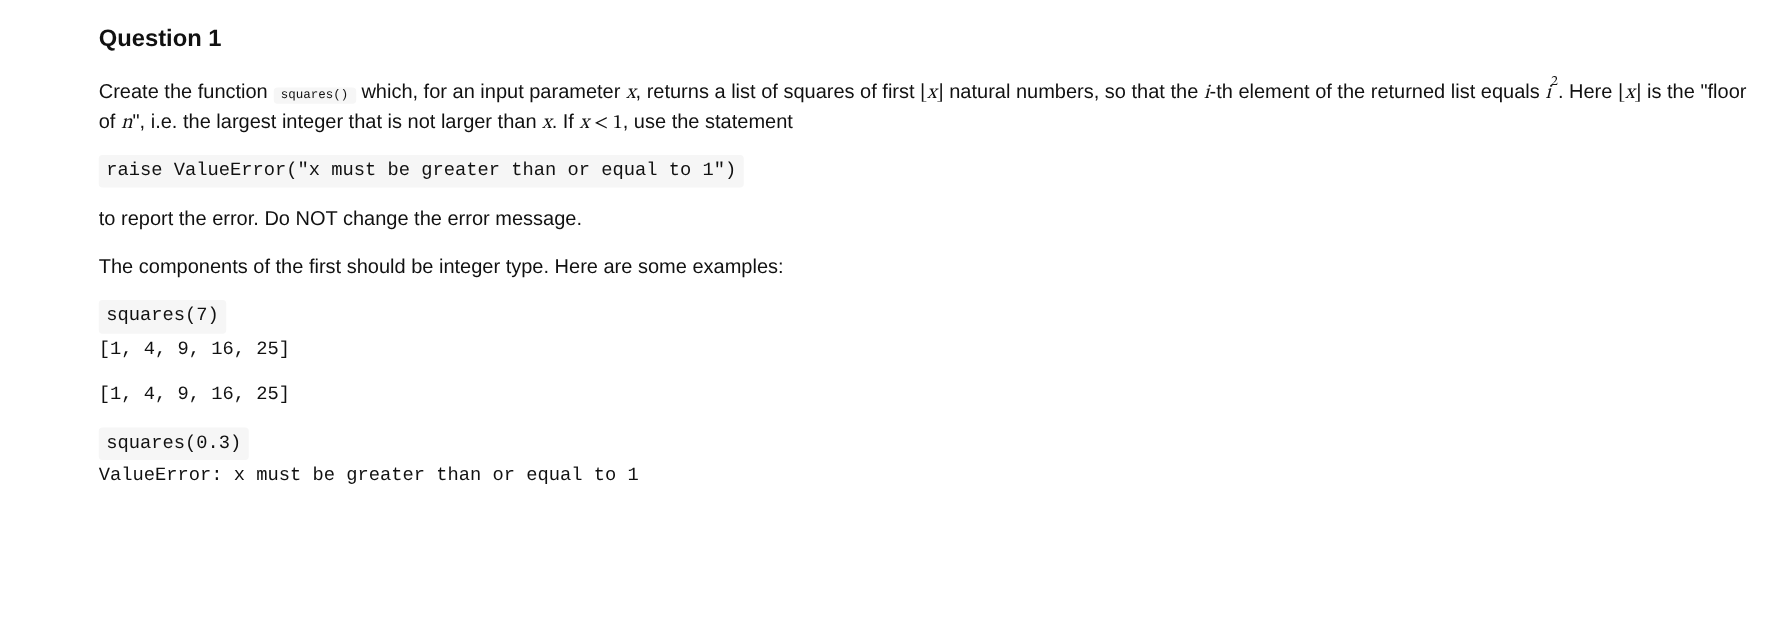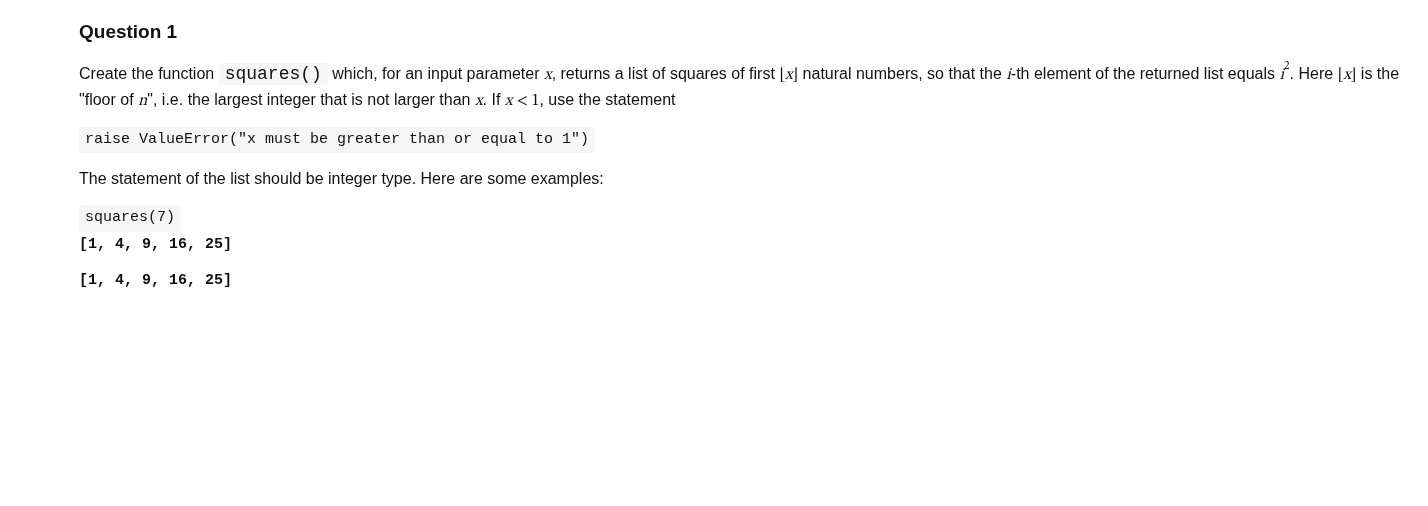--- a/index.html
+++ b/index.html
@@ -32,30 +32,29 @@
     font-size: 15px;
     padding: 2px 6px;
     border-radius: 3px;
     white-space: pre;
     margin-bottom: 2px;
     width: fit-content;
   }
   .codeinline {
     background: #f6f6f6;
     font-family: "SFMono-Regular", Consolas, "Liberation Mono", Menlo, Courier, monospace;
-    font-size: 18px;
+    font-size: 10px;
     padding: 1px 6px;
     border-radius: 3px;
   }
   .plainmono {
     font-family: "SFMono-Regular", Consolas, "Liberation Mono", Menlo, Courier, monospace;
     font-size: 15px;
     white-space: pre;
     margin-bottom: 14px;
-    font-weight: bold;
   }
   .mathit {
     font-family: "Cambria Math", "STIX Two Math", "Times New Roman", serif;
     font-style: italic;
   }
   .mathrm {
     font-family: "Cambria Math", "STIX Two Math", "Times New Roman", serif;
     font-style: normal;
   }
   .floor-l::before { content: "\230A"; font-style: normal; }
@@ -69,26 +68,31 @@
 <div class="page">
 
   <h3 class="qtitle">Question 1</h3>
 
   <p>
     <span>Create the function </span><code class="codeinline">squares()</code><span> which, for an input parameter </span><span class="mathit">x</span><span>, returns a list of squares of first </span><span class="mathrm floor-l floor-r"><span class="mathit">x</span></span><span> natural numbers, so that the </span><span class="mathit">i</span><span>-th element of the returned list equals </span><span class="mathit"><span>i</span><sup class="mathsup mathrm">2</sup></span><span>. Here </span><span class="mathrm floor-l floor-r"><span class="mathit">x</span></span><span> is the "floor of </span><span class="mathit">n</span><span>", i.e. the largest integer that is not larger than </span><span class="mathit">x</span><span>. If </span><span class="mathit">x</span><span class="mathrm"> &lt; </span><span class="mathrm">1</span><span>, use the statement</span>
   </p>
 
   <div class="codebox" style="margin-bottom:14px;">raise ValueError("x must be greater than or equal to 1")</div>
 
+  <p>to report the error. Do NOT change the error message.</p>
 
-  <p>The statement of the list should be integer type. Here are some examples:</p>
+  <p>The components of the first should be integer type. Here are some examples:</p>
 
   <div class="ex-block">
     <div class="codebox">squares(7)</div>
     <div class="plainmono">[1, 4, 9, 16, 25]</div>
   </div>
 
   <div class="ex-block">
     <div class="plainmono">[1, 4, 9, 16, 25]</div>
   </div>
 
+  <div class="ex-block" style="margin-bottom:0;">
+    <div class="codebox">squares(0.3)</div>
+    <div class="plainmono" style="margin-bottom:0;">ValueError: x must be greater than or equal to 1</div>
+  </div>
 
 </div>
 
 </body></html>

